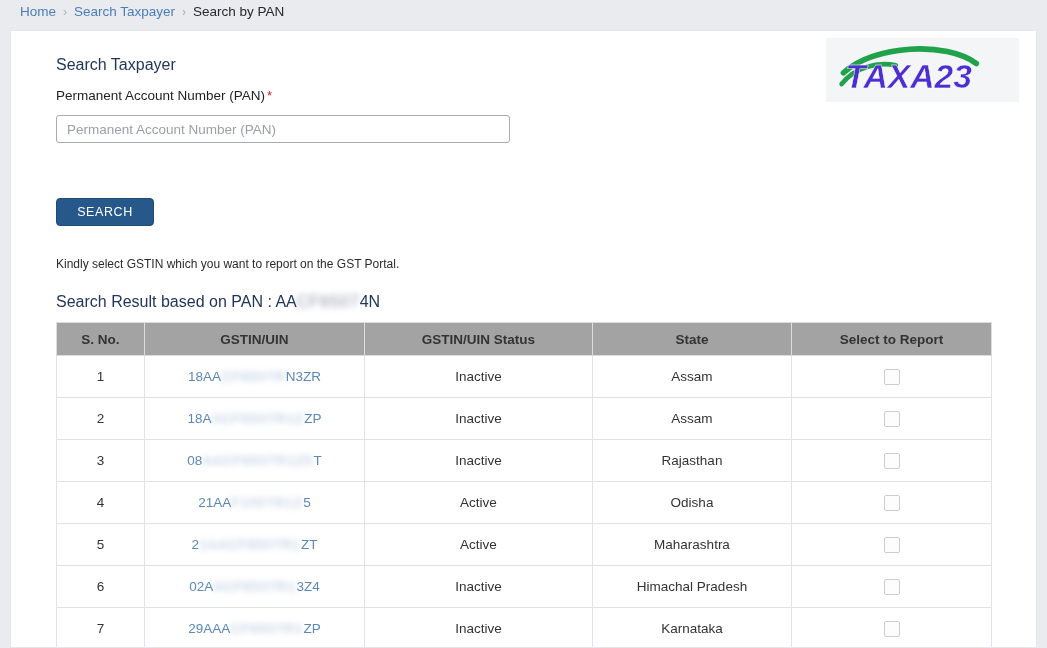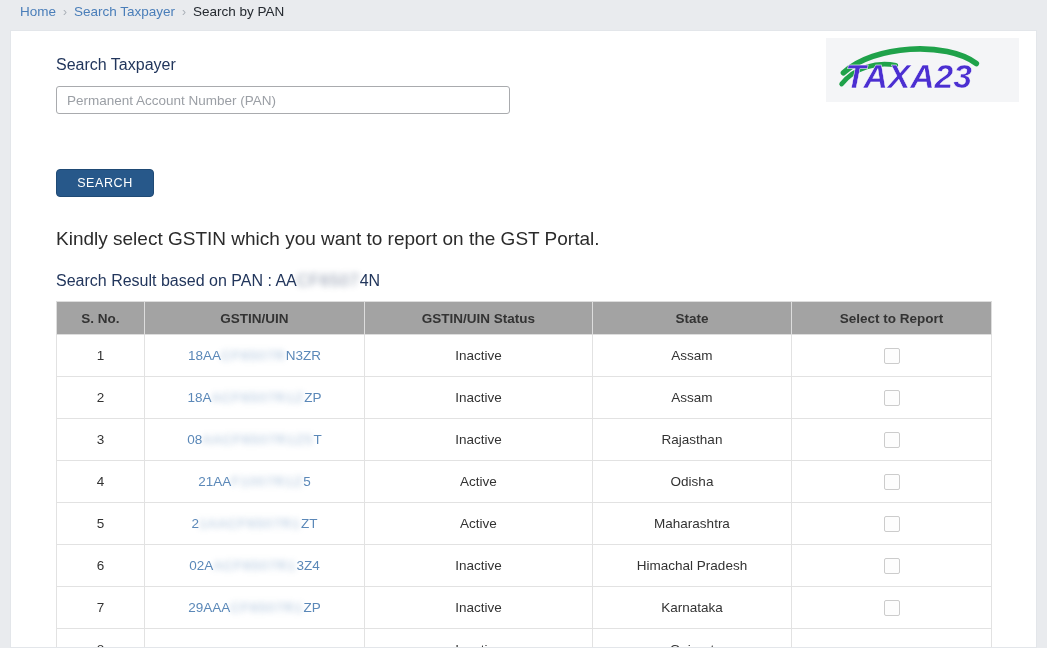--- a/index.html
+++ b/index.html
@@ -74,21 +74,21 @@
     color:#ffffff;
     font-size:12.5px;
     letter-spacing:0.6px;
     font-family:"Liberation Sans", sans-serif;
     cursor:pointer;
     display:block;
   }
 
   .instruction {
     margin-top:31px;
-    font-size:19px;
+    font-size:12px;
     color:#2b2b2b;
   }
   .result-heading {
     margin-top:22px;
     font-size:16px;
     color:#22365c;
     font-weight:400;
   }
   .masked {
     filter:blur(3px);
@@ -154,20 +154,23 @@
     <div class="logo-box">
       <svg width="180" height="58" viewBox="0 0 190 62">
         <path d="M10 34 C 42 4, 120 0, 152 24" stroke="#1fa24a" stroke-width="6" fill="none" stroke-linecap="round"></path>
         <path d="M8 46 C 22 28, 46 22, 66 26" stroke="#1fa24a" stroke-width="5" fill="none" stroke-linecap="round"></path>
         <text x="12" y="50" font-size="36" font-weight="bold" font-style="italic" fill="#4b2fd1" stroke="#ffffff" stroke-width="0.5" font-family="Liberation Sans, sans-serif">TAXA23</text>
       </svg>
     </div>
 
     <div class="page-title">Search Taxpayer</div>
 
+    <div class="field-label">
+      <span>Permanent Account Number (PAN)</span><span class="required-mark">*</span>
+    </div>
 
     <input class="pan-input" type="text" placeholder="Permanent Account Number (PAN)" style="">
 
     <button class="search-btn">SEARCH</button>
 
     <div class="instruction">Kindly select GSTIN which you want to report on the GST Portal.</div>
 
     <div class="result-heading">
       <span>Search Result based on PAN : </span><span>AA</span><span class="masked">CF6507</span><span>4N</span>
     </div>

